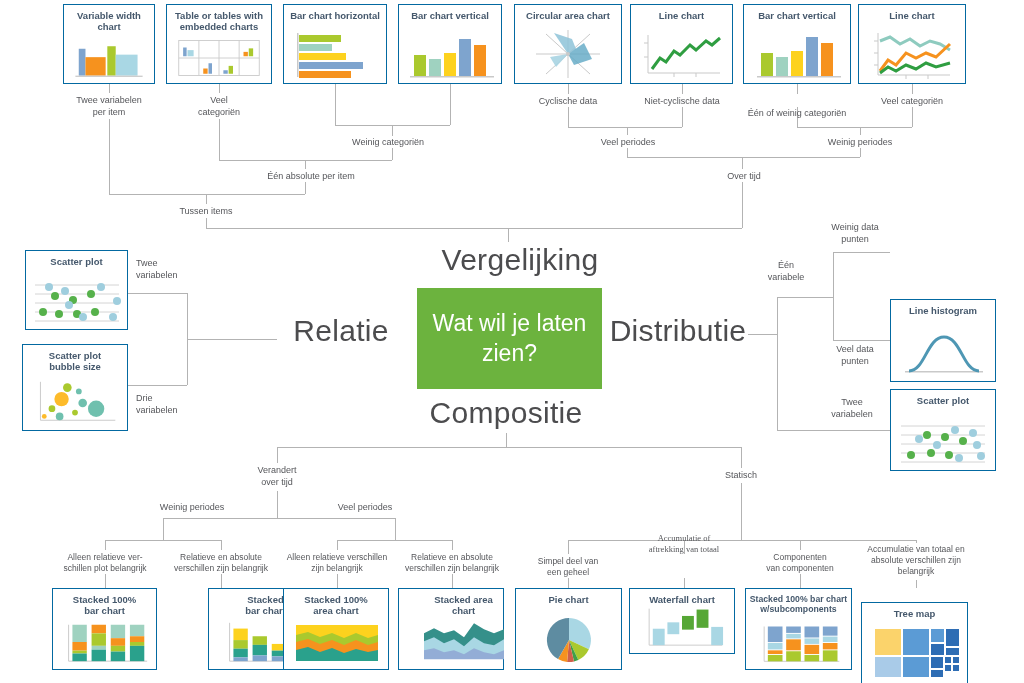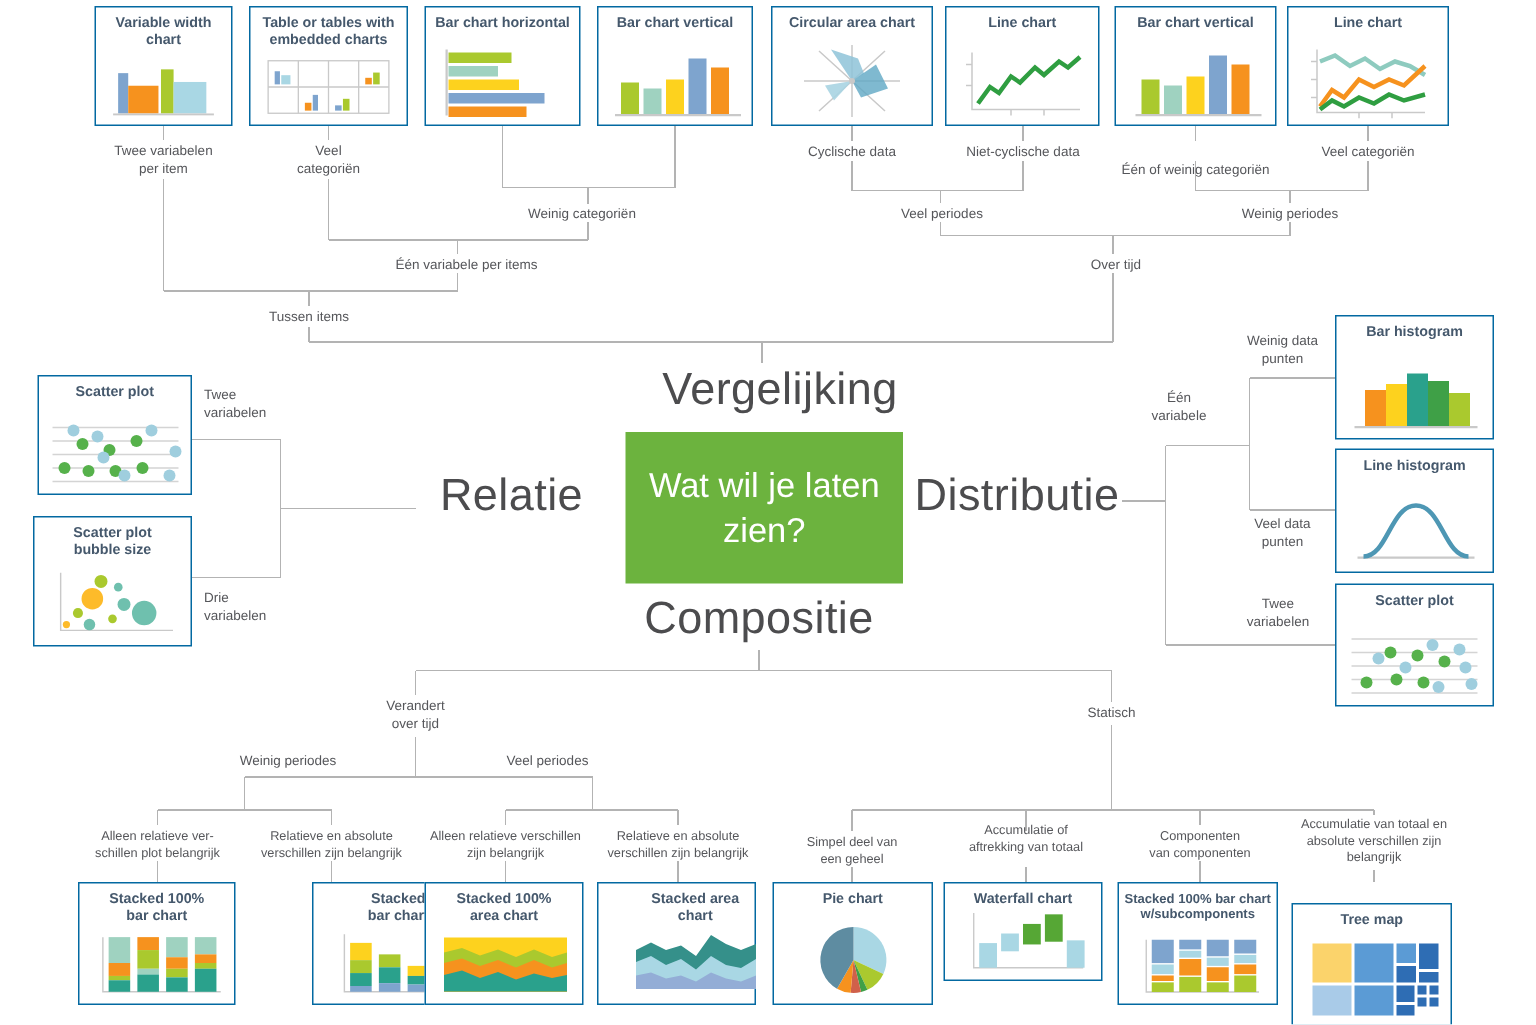--- a/index.html
+++ b/index.html
@@ -187,31 +187,20 @@
       <circle cx="50" cy="14" r="3" fill="#6fc0ae"></circle>
       <circle cx="54" cy="26" r="4.5" fill="#6fc0ae"></circle>
       <circle cx="22" cy="32" r="3.5" fill="#aac92e"></circle>
       <circle cx="68" cy="32" r="8.5" fill="#6fc0ae"></circle>
       <circle cx="14" cy="40" r="2.5" fill="#fdbb2a"></circle>
       <circle cx="30" cy="40" r="4" fill="#6fc0ae"></circle>
       <circle cx="46" cy="36" r="3" fill="#aac92e"></circle>
     </svg>
   </div>
 
-  <div class="cb" style="left:890px;top:210px;width:106px;height:83px;">
-    <div class="t">Bar histogram</div>
-    <svg width="92" height="48" viewBox="0 0 92 48">
-      <rect x="13" y="20" width="14" height="24" fill="#f6921e"></rect>
-      <rect x="27" y="16" width="14" height="28" fill="#fdd21e"></rect>
-      <rect x="41" y="9" width="14" height="35" fill="#2aa18c"></rect>
-      <rect x="55" y="14" width="14" height="30" fill="#3fa047"></rect>
-      <rect x="69" y="22" width="14" height="22" fill="#aac92e"></rect>
-      <rect x="6" y="44" width="82" height="1.5" fill="#c9c9c9"></rect>
-    </svg>
-  </div>
 
   <div class="cb" style="left:890px;top:299px;width:106px;height:83px;">
     <div class="t">Line histogram</div>
     <svg width="92" height="48" viewBox="0 0 92 48">
       <rect x="8" y="42" width="78" height="1.5" fill="#c9c9c9"></rect>
       <path d="M12,42 C28,42 30,8 47,8 C64,8 66,42 82,42" fill="none" stroke="#4e97b4" stroke-width="3"></path>
     </svg>
   </div>
 
   <div class="cb" style="left:890px;top:389px;width:106px;height:82px;">
@@ -391,21 +380,21 @@
 per item</div>
   <div class="lbl" style="left:174px;top:95px;width:90px;">Veel
 categoriën</div>
   <div class="lbl" style="left:523px;top:96px;width:90px;">Cyclische data</div>
   <div class="lbl" style="left:632px;top:96px;width:100px;">Niet-cyclische data</div>
   <div class="lbl" style="left:737px;top:96px;width:120px;margin-top:12px;">Één of weinig categoriën</div>
   <div class="lbl" style="left:867px;top:96px;width:90px;">Veel categoriën</div>
   <div class="lbl" style="left:343px;top:137px;width:90px;">Weinig categoriën</div>
   <div class="lbl" style="left:583px;top:137px;width:90px;">Veel periodes</div>
   <div class="lbl" style="left:815px;top:137px;width:90px;">Weinig periodes</div>
-  <div class="lbl" style="left:256px;top:171px;width:110px;">Één variabele per items</div>
+  <div class="lbl" style="left:256px;top:171px;width:110px;">Één absolute per item</div>
   <div class="lbl" style="left:699px;top:171px;width:90px;">Over tijd</div>
   <div class="lbl" style="left:161px;top:206px;width:90px;">Tussen items</div>
 
   <div class="lbl la" style="left:136px;top:258px;width:60px;">Twee
 variabelen</div>
   <div class="lbl la" style="left:136px;top:393px;width:60px;">Drie
 variabelen</div>
 
   <div class="lbl" style="left:824px;top:222px;width:62px;">Weinig data
 punten</div>
@@ -424,21 +413,21 @@
   <div class="lbl sm" style="left:46px;top:552px;width:118px;">Alleen relatieve ver-
 schillen plot belangrijk</div>
   <div class="lbl sm" style="left:162px;top:552px;width:118px;">Relatieve en absolute
 verschillen zijn belangrijk</div>
   <div class="lbl sm" style="left:278px;top:552px;width:118px;">Alleen relatieve verschillen
 zijn belangrijk</div>
   <div class="lbl sm" style="left:393px;top:552px;width:118px;">Relatieve en absolute
 verschillen zijn belangrijk</div>
   <div class="lbl sm" style="left:511px;top:556px;width:114px;">Simpel deel van
 een geheel</div>
-  <div class="lbl sm" style="left:626px;top:548px;width:116px;">Accumulatie of
+  <div class="lbl sm" style="left:626px;top:533px;width:116px;font-family:Liberation Serif, serif;">Accumulatie of
 aftrekking van totaal</div>
   <div class="lbl sm" style="left:742px;top:552px;width:116px;">Componenten
 van componenten</div>
   <div class="lbl sm" style="left:854px;top:544px;width:124px;">Accumulatie van totaal en
 absolute verschillen zijn
 belangrijk</div>
 
 </div>
 
 </body></html>

